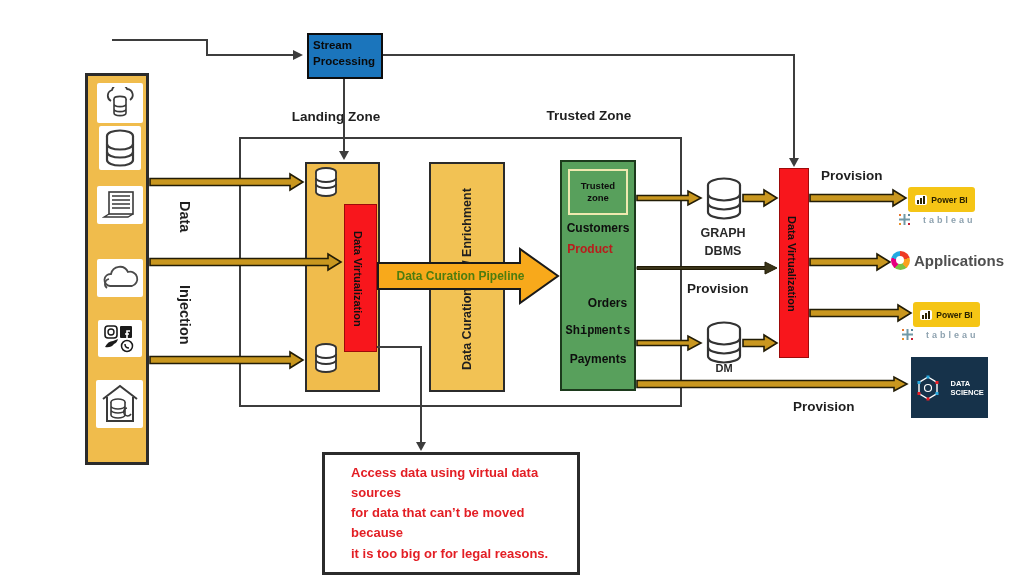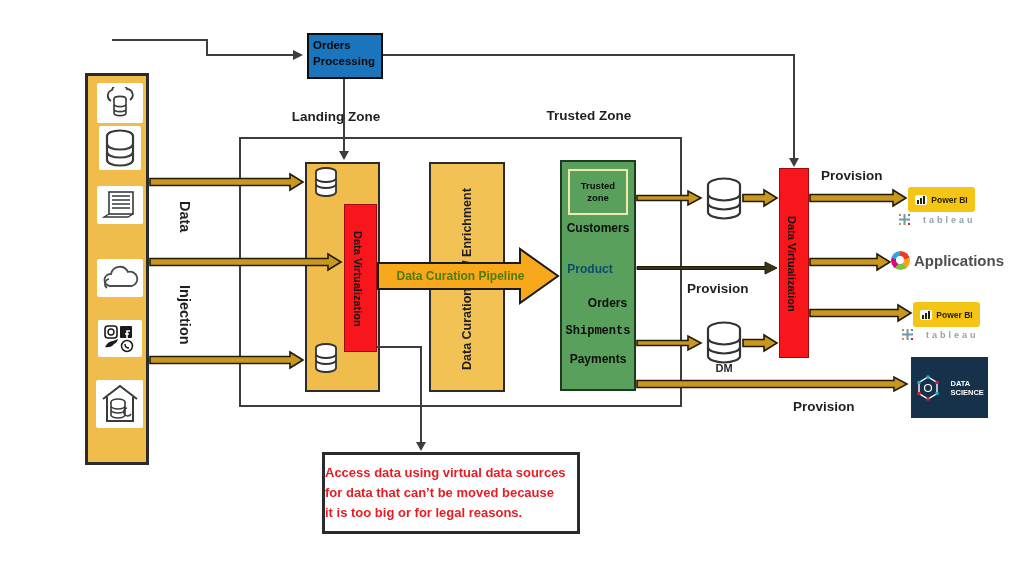--- a/index.html
+++ b/index.html
@@ -19,21 +19,21 @@
   
   .vert-cw{writing-mode:vertical-rl;text-align:center;}
   .rot-ccw{transform:rotate(-90deg);transform-origin:center center;text-align:center;}
   svg{display:block;}
   #wires{position:absolute;left:0;top:0;z-index:3;pointer-events:none;}
   .badge{background:#F5C515;border-radius:3px;display:flex;align-items:center;justify-content:center;gap:4px;z-index:6;}
   .badge span{font-size:8.5px;font-weight:bold;color:#2b2300;}
   .tabrow{display:flex;align-items:center;gap:13px;z-index:6;}
   .tabrow span{font-size:9px;font-weight:bold;color:#8fa3b0;letter-spacing:3px;}
   .annot{background:#fff;border:3px solid #2b2b2b;color:#E31E24;font-weight:bold;font-size:13px;
-         line-height:1.55;padding:8px 0;z-index:6;}
+         line-height:1.55;padding:8px 26px;z-index:6;}
   .dsbox{background:#16324A;display:flex;align-items:center;justify-content:center;gap:10px;z-index:6;}
   .dsbox span{color:#fff;font-weight:bold;font-size:7.5px;line-height:1.2;width:34px;}
   .appicon{border-radius:50%;position:relative;
     background:conic-gradient(#ee3a24 0 20%, #f9a11b 20% 40%, #7bc143 40% 60%, #e6007e 60% 80%, #24a9e1 80% 100%);}
   .appicon div{position:absolute;left:5px;top:5px;width:8px;height:8px;border-radius:50%;background:#fff;}
 </style>
 </head>
 <body>
 
 <div id="canvas">
@@ -90,21 +90,21 @@
         <path d="M10 18 v13 a7 3 0 0 0 14 0 v-13 M10 22 a7 3 0 0 0 14 0 M10 26 a7 3 0 0 0 14 0" fill="#fff" stroke="#3a3a3a" stroke-width="1.6"></path>
         <path d="M26 24 a4 4 0 1 0 4 6" fill="none" stroke="#3a3a3a" stroke-width="1.5"></path>
       </svg>
     </div>
   </div>
 
   <div class="abs lbl vert-cw" style="left:177px;top:186px;height:62px;font-size:14.5px;">Data</div>
   <div class="abs lbl vert-cw" style="left:177px;top:270px;height:90px;font-size:14.5px;">Injection</div>
 
   <div class="abs bluebox" style="left:307px;top:33px;width:76px;height:46px;">
-    <div class="lbl" style="font-size:11.5px;padding:3px 4px;line-height:1.35;color:#0a0a0a;">Orders Processing</div>
+    <div class="lbl" style="font-size:11.5px;padding:3px 4px;line-height:1.35;color:#0a0a0a;">Stream Processing</div>
   </div>
 
   <div class="abs ybox" style="left:305px;top:162px;width:75px;height:230px;"></div>
   <div class="abs" style="left:312px;top:167px;z-index:3;">
     <svg width="28" height="30" viewBox="0 0 28 30">
       <ellipse cx="14" cy="5" rx="10" ry="4" fill="#fff" stroke="#333" stroke-width="1.8"></ellipse>
       <path d="M4 5 v20 a10 4 0 0 0 20 0 v-20" fill="#fff" stroke="#333" stroke-width="1.8"></path>
       <path d="M4 11 a10 4 0 0 0 20 0 M4 17 a10 4 0 0 0 20 0" fill="none" stroke="#333" stroke-width="1.8"></path>
     </svg>
   </div>
@@ -120,32 +120,33 @@
 
   <div class="abs ybox" style="left:429px;top:162px;width:76px;height:230px;background:#F2C254;"></div>
   <div class="abs lbl rot-ccw" style="left:407px;top:219px;width:120px;font-size:12.5px;z-index:5;">/ Enrichment</div>
   <div class="abs lbl rot-ccw" style="left:407px;top:322px;width:120px;font-size:12.5px;z-index:5;">Data Curation</div>
 
   <div class="abs greenbox" style="left:560px;top:160px;width:76px;height:231px;"></div>
   <div class="abs" style="left:568px;top:169px;width:60px;height:46px;border:2px solid #EFE9B0;z-index:5;display:flex;align-items:center;justify-content:center;">
     <div class="lbl center" style="font-size:9.5px;width:40px;line-height:1.3;color:#0e0e0e;">Trusted zone</div>
   </div>
   <div class="abs lbl center" style="left:560px;top:221px;width:76px;font-size:12px;z-index:5;color:#0e0e0e;">Customers</div>
-  <div class="abs lbl center" style="left:552px;top:242px;width:76px;font-size:12px;z-index:5;color:#0c4a6e;margin-top:20px;">Product</div>
+  <div class="abs lbl center" style="left:552px;top:242px;width:76px;font-size:12px;z-index:5;color:#b91c1c;">Product</div>
   <div class="abs lbl center" style="left:560px;top:296px;width:76px;font-size:12px;z-index:5;color:#0e0e0e;padding-left:19px;">Orders</div>
   <div class="abs lbl center" style="left:560px;top:324px;width:76px;font-size:12px;z-index:5;color:#0e0e0e;font-family:Liberation Mono, monospace;">Shipments</div>
   <div class="abs lbl center" style="left:560px;top:352px;width:76px;font-size:12px;z-index:5;color:#0e0e0e;">Payments</div>
 
   <div class="abs" style="left:704px;top:177px;z-index:6;">
     <svg width="40" height="44" viewBox="0 0 40 44">
       <ellipse cx="20" cy="8" rx="16" ry="6.5" fill="#fff" stroke="#333" stroke-width="2.2"></ellipse>
       <path d="M4 8 v27 a16 6.5 0 0 0 32 0 v-27" fill="#fff" stroke="#333" stroke-width="2.2"></path>
       <path d="M4 17 a16 6.5 0 0 0 32 0 M4 26 a16 6.5 0 0 0 32 0" fill="none" stroke="#333" stroke-width="2.2"></path>
     </svg>
   </div>
+  <div class="abs lbl center" style="left:690px;top:224px;width:66px;font-size:12.5px;line-height:1.45;color:#2a2a2a;">GRAPH DBMS</div>
   <div class="abs" style="left:704px;top:321px;z-index:6;">
     <svg width="40" height="44" viewBox="0 0 40 44">
       <ellipse cx="20" cy="8" rx="16" ry="6.5" fill="#fff" stroke="#333" stroke-width="2.2"></ellipse>
       <path d="M4 8 v27 a16 6.5 0 0 0 32 0 v-27" fill="#fff" stroke="#333" stroke-width="2.2"></path>
       <path d="M4 17 a16 6.5 0 0 0 32 0 M4 26 a16 6.5 0 0 0 32 0" fill="none" stroke="#333" stroke-width="2.2"></path>
     </svg>
   </div>
   <div class="abs lbl center" style="left:703px;top:362px;width:42px;font-size:11px;color:#2a2a2a;">DM</div>
 
   <div class="abs lbl" style="left:821px;top:168px;width:74px;font-size:13.5px;">Provision</div>

